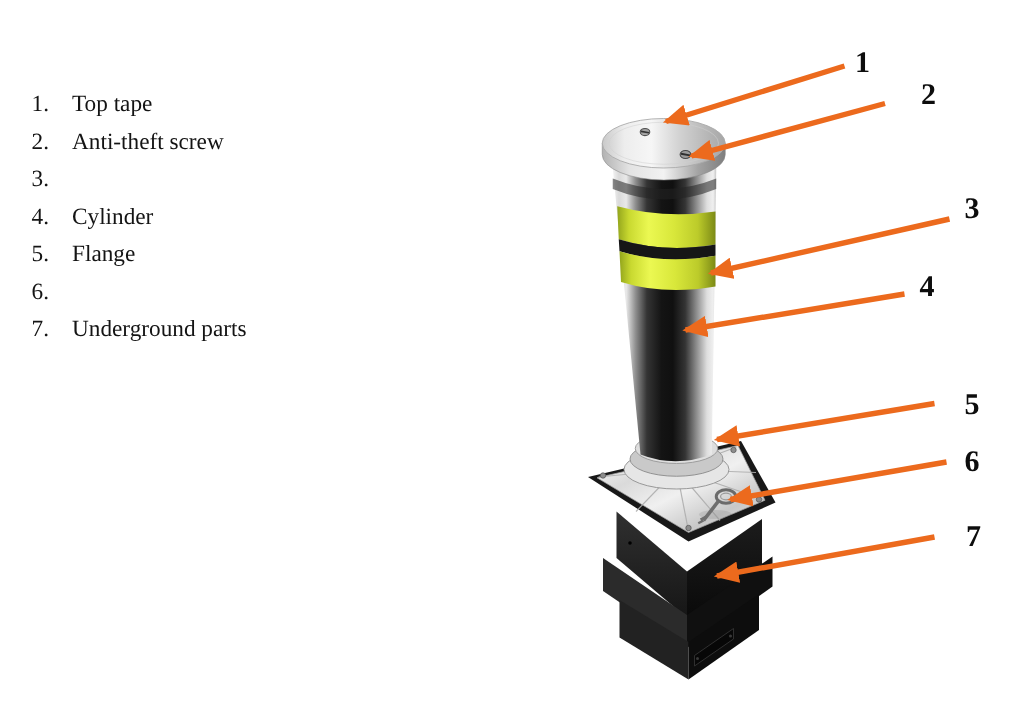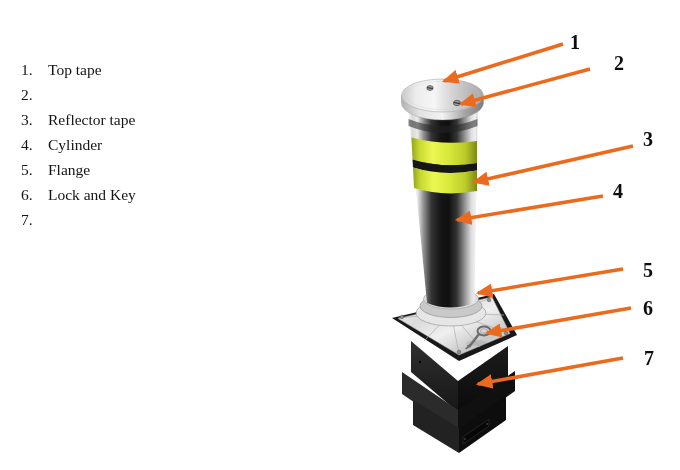--- a/index.html
+++ b/index.html
@@ -18,39 +18,39 @@
 
 <div class="stage">
 
   <div class="parts-list">
     <div class="pl-item">
       <span class="pl-num">1.</span>
       <span class="pl-label">Top tape</span>
     </div>
     <div class="pl-item">
       <span class="pl-num">2.</span>
+      <span class="pl-label">Anti-theft screw</span>
     </div>
     <div class="pl-item">
       <span class="pl-num">3.</span>
-      <span class="pl-label">Reflector tape</span>
     </div>
     <div class="pl-item">
       <span class="pl-num">4.</span>
       <span class="pl-label">Cylinder</span>
     </div>
     <div class="pl-item">
       <span class="pl-num">5.</span>
       <span class="pl-label">Flange</span>
     </div>
     <div class="pl-item">
       <span class="pl-num">6.</span>
-      <span class="pl-label">Lock and Key</span>
     </div>
     <div class="pl-item">
       <span class="pl-num">7.</span>
+      <span class="pl-label">Underground parts</span>
     </div>
   </div>
 
   <svg class="figure-svg" viewBox="0 0 680 470">
     <defs>
       <linearGradient id="gCyl" x1="0" y1="0" x2="1" y2="0">
         <stop offset="0" stop-color="#f3f3f3"></stop>
           <stop offset="0.06" stop-color="#dadada"></stop>
         <stop offset="0.13" stop-color="#e9e9e9"></stop>
           <stop offset="0.22" stop-color="#8f8f8f"></stop>

